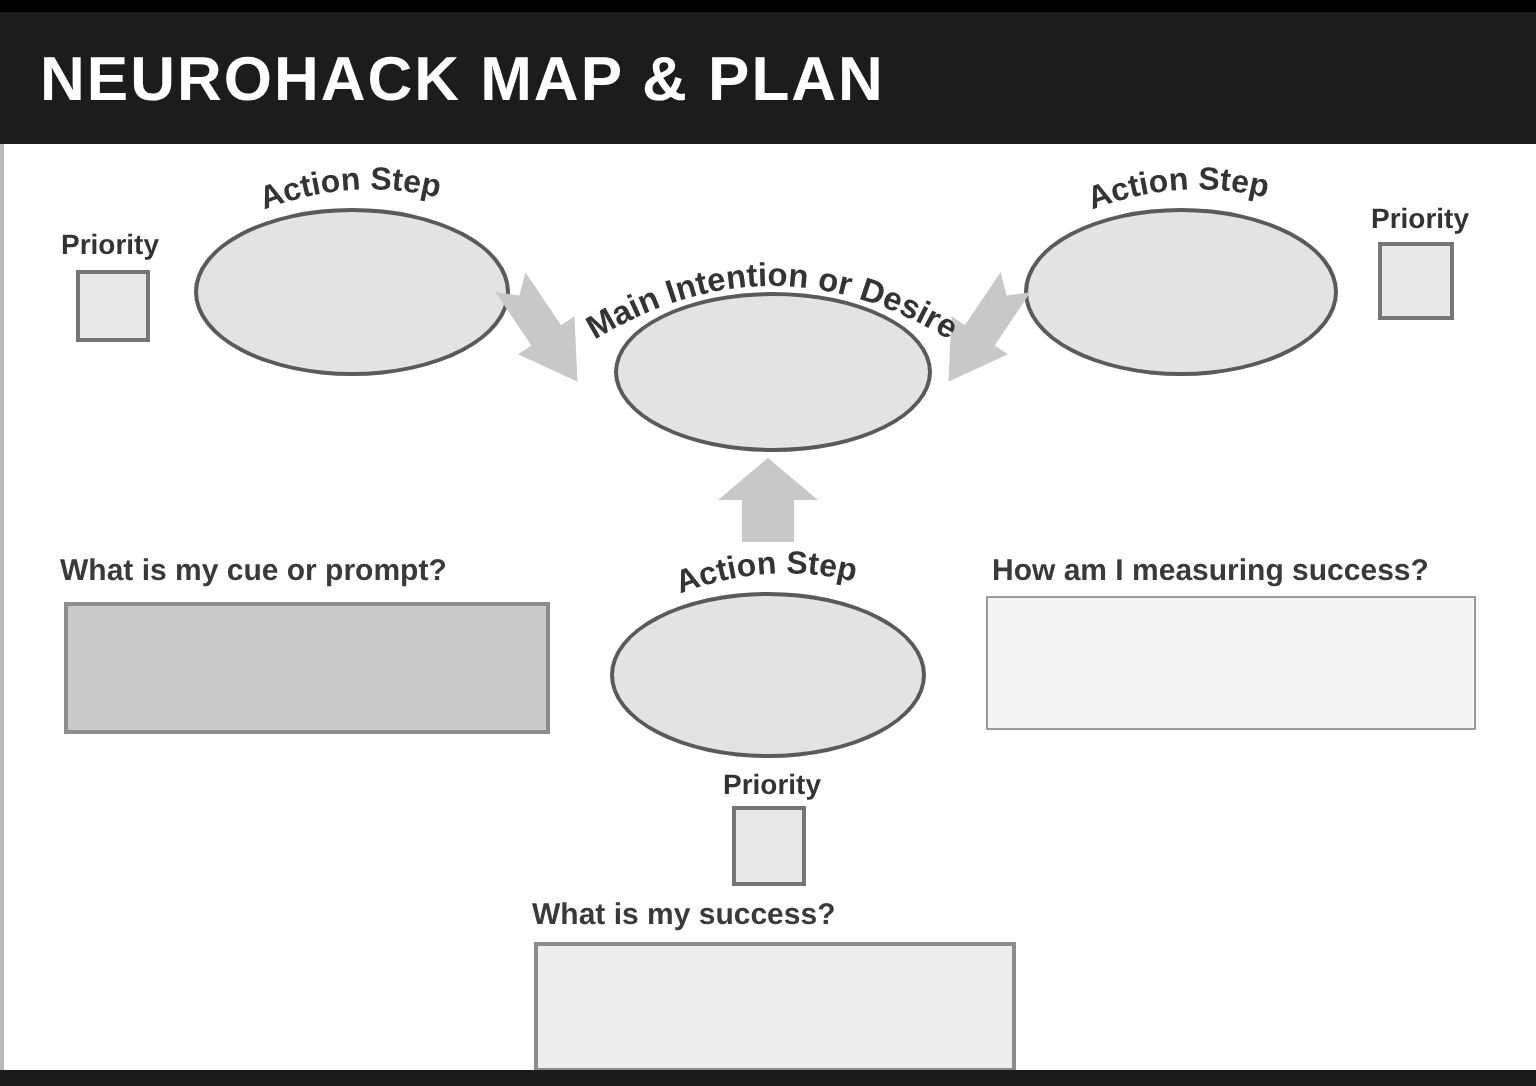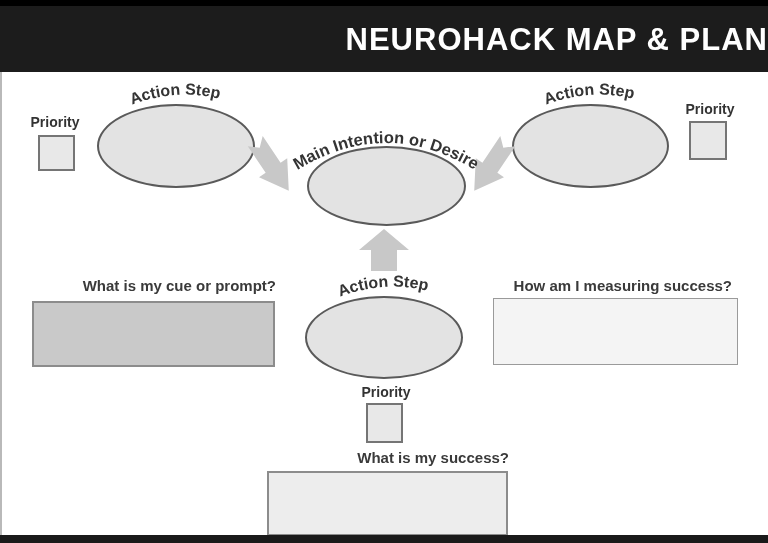--- a/index.html
+++ b/index.html
@@ -4,21 +4,21 @@
 <style>
   html,body{margin:0;padding:0;background:#e9e9e9;}
   .stage{
     position:relative;width:768px;height:543px;background:#ffffff;
     font-family:"Liberation Sans",sans-serif;overflow:hidden;
   }
   
   .header{
     position:absolute;left:0;top:0;width:768px;height:72px;
     background:#1c1c1c;border-top:6px solid #000;box-sizing:border-box;
-    display:flex;align-items:center;justify-content:flex-end;padding-left:20px;
+    display:flex;align-items:center;justify-content:flex-start;padding-left:20px;
   }
   .header .title{
     color:#fff;font-size:31px;font-weight:bold;letter-spacing:1px;
     padding-top:2px;white-space:nowrap;
   }
   .bottom-bar{
     position:absolute;left:0;bottom:0;width:768px;height:8px;background:#1a1a1a;
   }
   .left-edge{
     position:absolute;left:0;top:72px;width:2px;height:463px;background:#b9b9b9;
@@ -40,24 +40,24 @@
   .pl-right {left:681px;top:101px;width:58px;}
   .pl-bottom{left:357px;top:384px;width:58px;}
   .pri-box{
     position:absolute;background:#e8e8e8;border:2px solid #757575;box-sizing:border-box;
   }
   .pb-left  {left:38px; top:135px;width:37px;height:36px;}
   .pb-right {left:689px;top:121px;width:38px;height:39px;}
   .pb-bottom{left:366px;top:403px;width:37px;height:40px;}
   .question{
     position:absolute;font-size:15px;font-weight:bold;color:#3a3a3a;
-    text-align:right;white-space:nowrap;
+    text-align:left;white-space:nowrap;
   }
   .q-cue    {left:30px; top:277px;width:246px;}
-  .q-success{left:484px;top:277px;width:248px;}
+  .q-success{left:496px;top:277px;width:248px;}
   .q-reward {left:266px;top:449px;width:243px;}
   .answer-box{position:absolute;box-sizing:border-box;}
   .ab-cue    {left:32px; top:301px;width:243px;height:66px;background:#c9c9c9;border:2px solid #8c8c8c;}
   .ab-success{left:493px;top:298px;width:245px;height:67px;background:#f4f4f4;border:1px solid #9a9a9a;}
   .ab-reward {left:267px;top:471px;width:241px;height:65px;background:#ededed;border:2px solid #8c8c8c;}
   
   .overlay{position:absolute;left:0;top:0;width:768px;height:543px;pointer-events:none;}
   .overlay text{
     font-family:"Liberation Sans",sans-serif;font-weight:bold;fill:#343434;
   }

